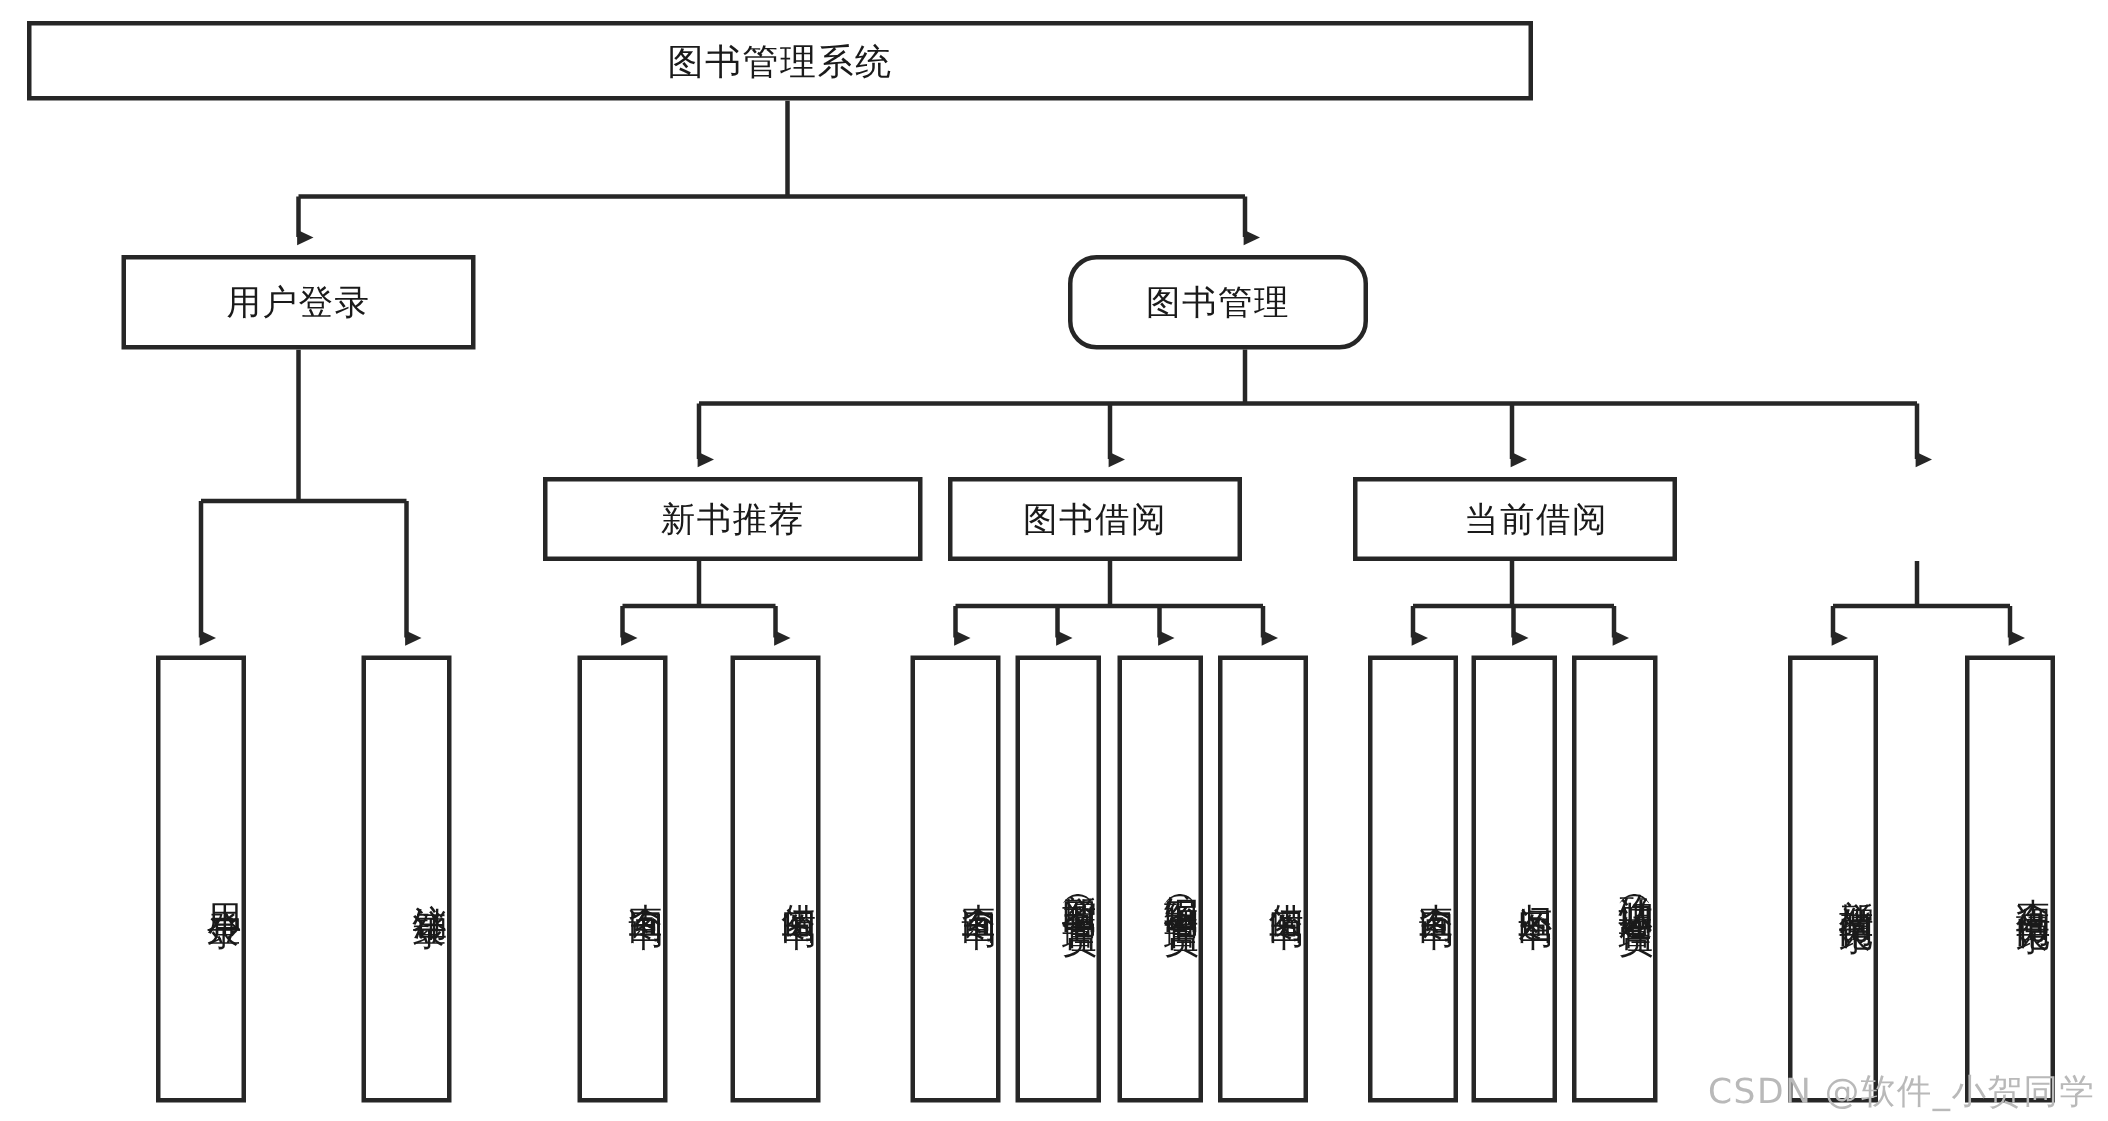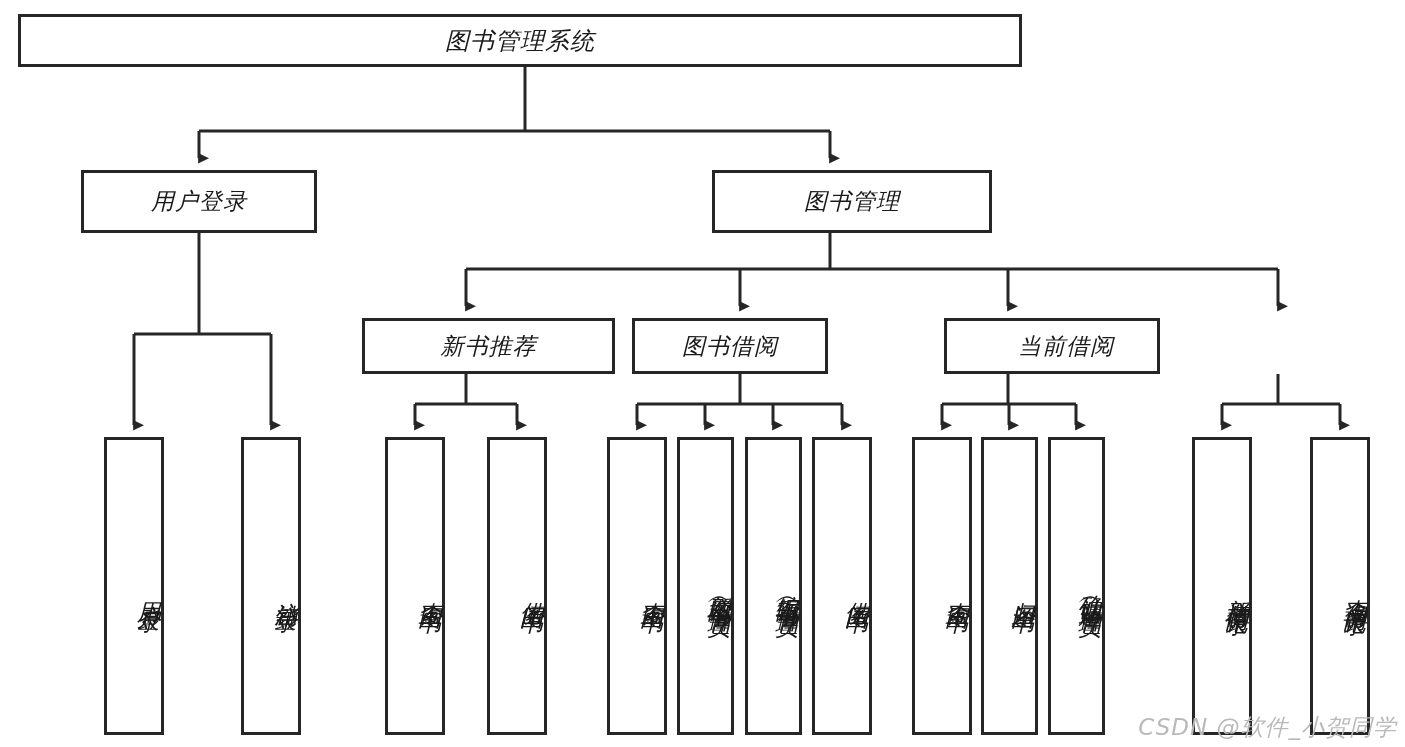--- a/index.html
+++ b/index.html
@@ -3,21 +3,21 @@
 <meta charset="utf-8">
 <title>图书管理系统 功能结构图</title>
 <style>
   html,body{margin:0;padding:0;}
   body{
     width:1405px;height:747px;
     background:#ffffff;
     font-family:"DejaVu Sans","Liberation Sans",sans-serif;
     overflow:hidden;
   }
-  #diagram{position:relative;width:1405px;height:747px;font-style:italic;}
+  #diagram{position:relative;width:1405px;height:747px;}
   #wires{position:absolute;left:0;top:0;width:1405px;height:747px;}
 
   .node{
     position:absolute;
     box-sizing:border-box;
     border:3px solid #262626;
     background:#ffffff;
     display:flex;
     align-items:center;
     justify-content:center;
@@ -103,25 +103,25 @@
       <path d="M 1278 374 L 1278 404"></path>
       <path d="M 1222 404 L 1340 404"></path>
       <path d="M 1222 404 L 1222 425" marker-end="url(#arrow)"></path>
       <path d="M 1340 404 L 1340 425" marker-end="url(#arrow)"></path>
     </g>
   </svg>
 
   <div class="node horiz root" style="left:18px;top:14px;width:1004px;height:53px;">图书管理系统</div>
 
   <div class="node horiz" style="left:81px;top:170px;width:236px;height:63px;">用户登录</div>
-  <div class="node horiz" style="left:712px;top:170px;width:280px;height:63px;">图书管理</div>
+  <div class="node horiz" style="left:712px;top:170px;width:200px;height:63px;border-radius:19px;">图书管理</div>
 
   <div class="node horiz" style="left:362px;top:318px;width:253px;height:56px;">新书推荐</div>
   <div class="node horiz" style="left:632px;top:318px;width:196px;height:56px;">图书借阅</div>
-  <div class="node horiz" style="left:944px;top:318px;width:216px;height:56px;padding-left:28px;">当前借阅</div>
+  <div class="node horiz" style="left:902px;top:318px;width:216px;height:56px;padding-left:28px;">当前借阅</div>
 
   <div class="node vert" style="left:104px;top:437px;width:60px;height:298px;">用户登录</div>
   <div class="node vert" style="left:241px;top:437px;width:60px;height:298px;">注销登录</div>
 
   <div class="node vert" style="left:385px;top:437px;width:60px;height:298px;">查询图书</div>
   <div class="node vert" style="left:487px;top:437px;width:60px;height:298px;">借阅图书</div>
 
   <div class="node vert" style="left:607px;top:437px;width:60px;height:298px;">查询图书</div>
   <div class="node vert" style="left:677px;top:437px;width:57px;height:298px;">新增图书（管理员）</div>
   <div class="node vert" style="left:745px;top:437px;width:57px;height:298px;">编辑图书（管理员）</div>

